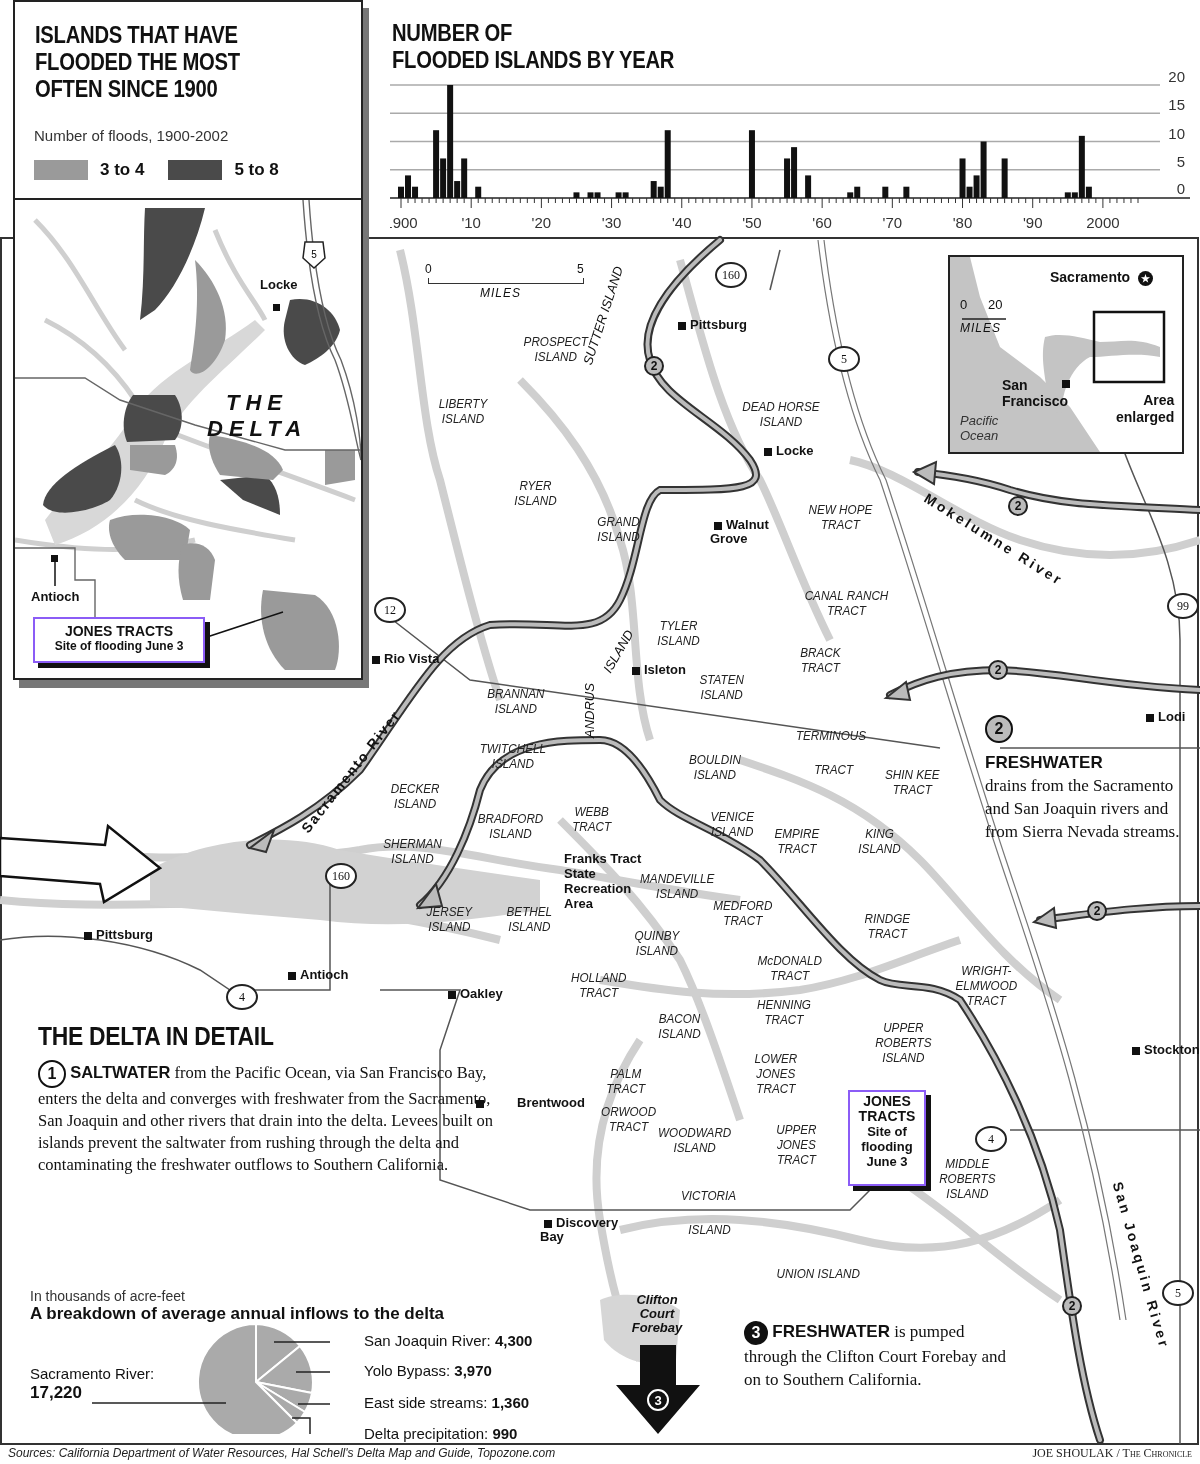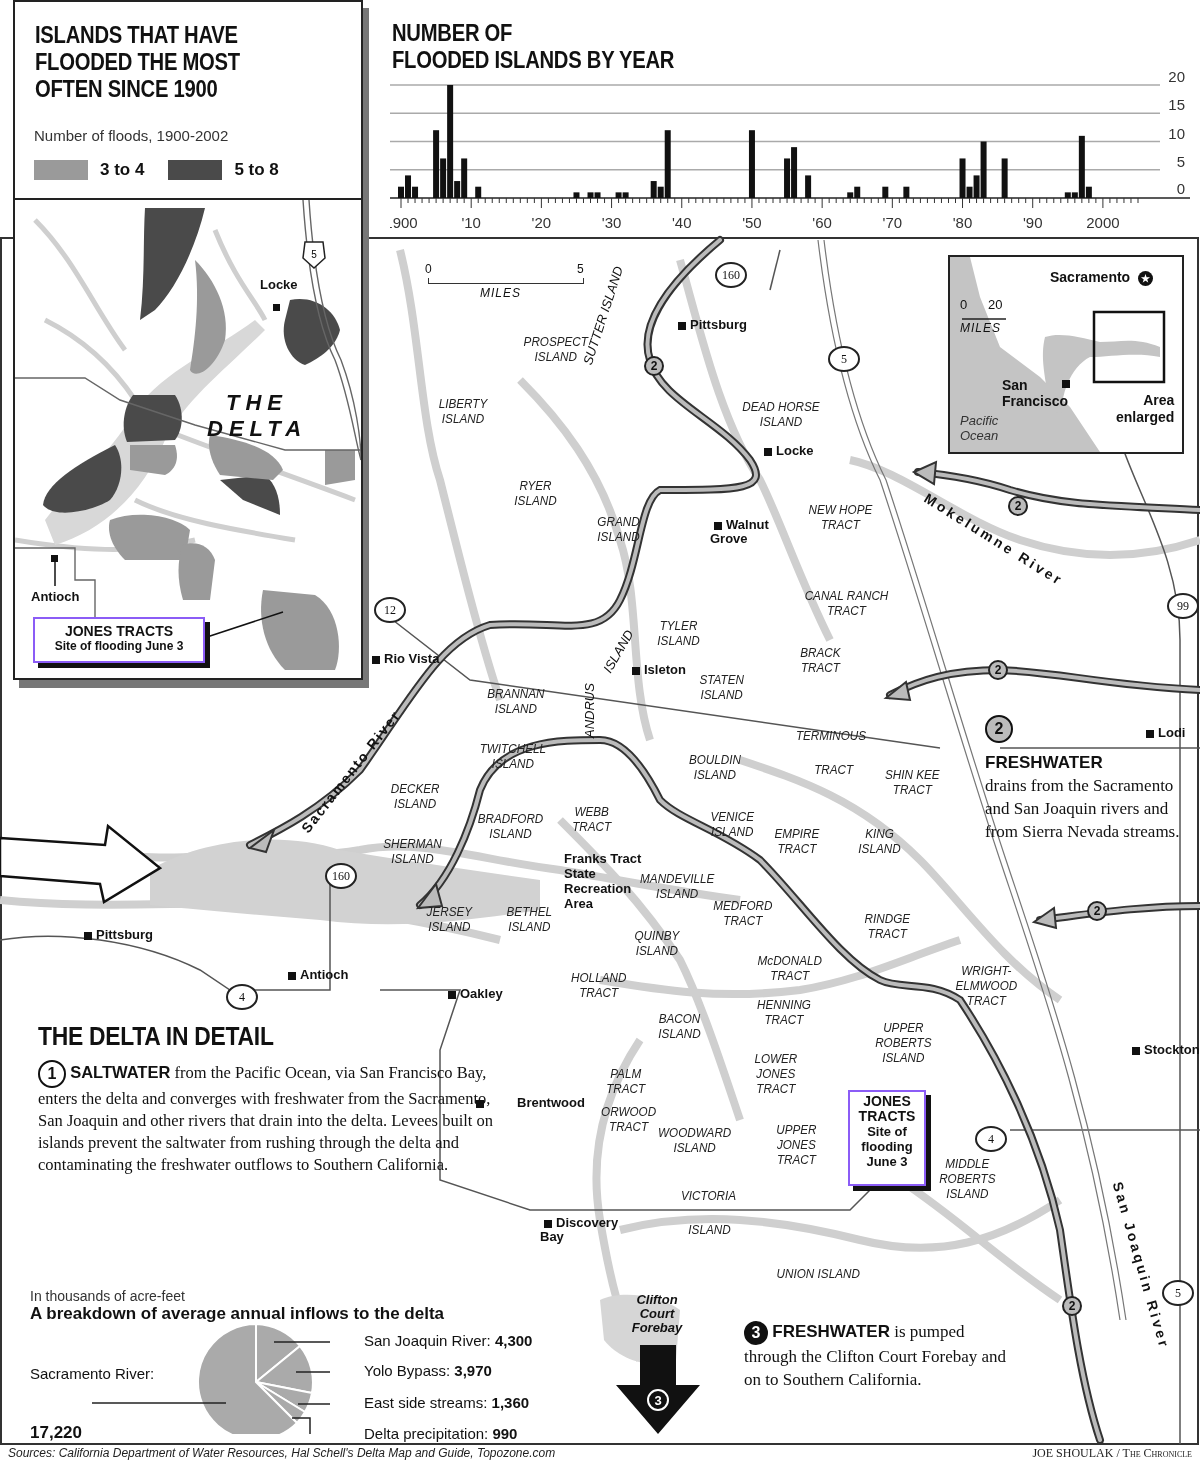--- a/index.html
+++ b/index.html
@@ -451,21 +451,21 @@
     <div class="maplabel" style="left: 686px; top: 1222px; white-space: pre;">ISLAND</div>
     <div class="maplabel" style="left: 772px; top: 1266px; white-space: pre;">UNION ISLAND</div>
   </div>
 <div id="town-labels">
     <div class="town" style="left: 674px; top: 318px;"><span class="sq"></span><span style="white-space: pre;">Pittsburg</span></div>
     <div class="town" style="left: 760px; top: 444px;"><span class="sq"></span><span style="white-space: pre;">Locke</span></div>
     <div class="town" style="left: 710px; top: 518px;"><span class="sq"></span><span style="white-space: pre;">Walnut
 Grove</span></div>
     <div class="town" style="left: 368px; top: 652px;"><span class="sq"></span><span style="white-space: pre;">Rio Vista</span></div>
     <div class="town" style="left: 628px; top: 663px;"><span class="sq"></span><span style="white-space: pre;">Isleton</span></div>
-    <div class="town" style="left: 1142px; top: 726px;"><span class="sq"></span><span style="white-space: pre;">Lodi</span></div>
+    <div class="town" style="left: 1142px; top: 710px;"><span class="sq"></span><span style="white-space: pre;">Lodi</span></div>
     <div class="town" style="left: 80px; top: 928px;"><span class="sq"></span><span style="white-space: pre;">Pittsburg</span></div>
     <div class="town" style="left: 284px; top: 968px;"><span class="sq"></span><span style="white-space: pre;">Antioch</span></div>
     <div class="town" style="left: 444px; top: 987px;"><span class="sq"></span><span style="white-space: pre;">Oakley</span></div>
     <div class="town" style="left: 1128px; top: 1043px;"><span class="sq"></span><span style="white-space: pre;">Stockton</span></div>
     <div class="town" style="left: 472px; top: 1096px;"><span class="sq"></span><span style="white-space: pre; margin-left: 29px;">Brentwood</span></div>
     <div class="town" style="left: 540px; top: 1176px; margin-top: 40px;"><span class="sq"></span><span style="white-space: pre;">Discovery
 Bay</span></div>
   </div>
 <div id="highway-shields">
     <div class="shield" style="left: 715px; top: 262px;">160</div>
@@ -526,21 +526,21 @@
     <g stroke="#222" stroke-width="1.5" fill="none">
       <line x1="62" y1="79" x2="196" y2="79"></line>
       <line x1="244" y1="18" x2="300" y2="18"></line>
       <line x1="266" y1="48" x2="300" y2="48"></line>
       <line x1="268" y1="80" x2="300" y2="80"></line>
       <polyline points="262,94 280,94 280,111 300,111"></polyline>
     </g>
   </svg>
   <div class="abs" style="left:0;top:80px;font-size:15px;line-height:19px;">
     <div>Sacramento River:</div>
-    <div style="font-weight:bold;font-size:17px;margin-top:40px;">17,220</div>
+    <div style="font-weight:bold;font-size:17px;">17,220</div>
   </div>
   <div class="abs" style="left:334px;top:48px;font-size:15px;">
     <span>San Joaquin River:</span> <b>4,300</b>
   </div>
   <div class="abs" style="left:334px;top:78px;font-size:15px;">
     <span>Yolo Bypass:</span> <b>3,970</b>
   </div>
   <div class="abs" style="left:334px;top:110px;font-size:15px;">
     <span>East side streams:</span> <b>1,360</b>
   </div>

